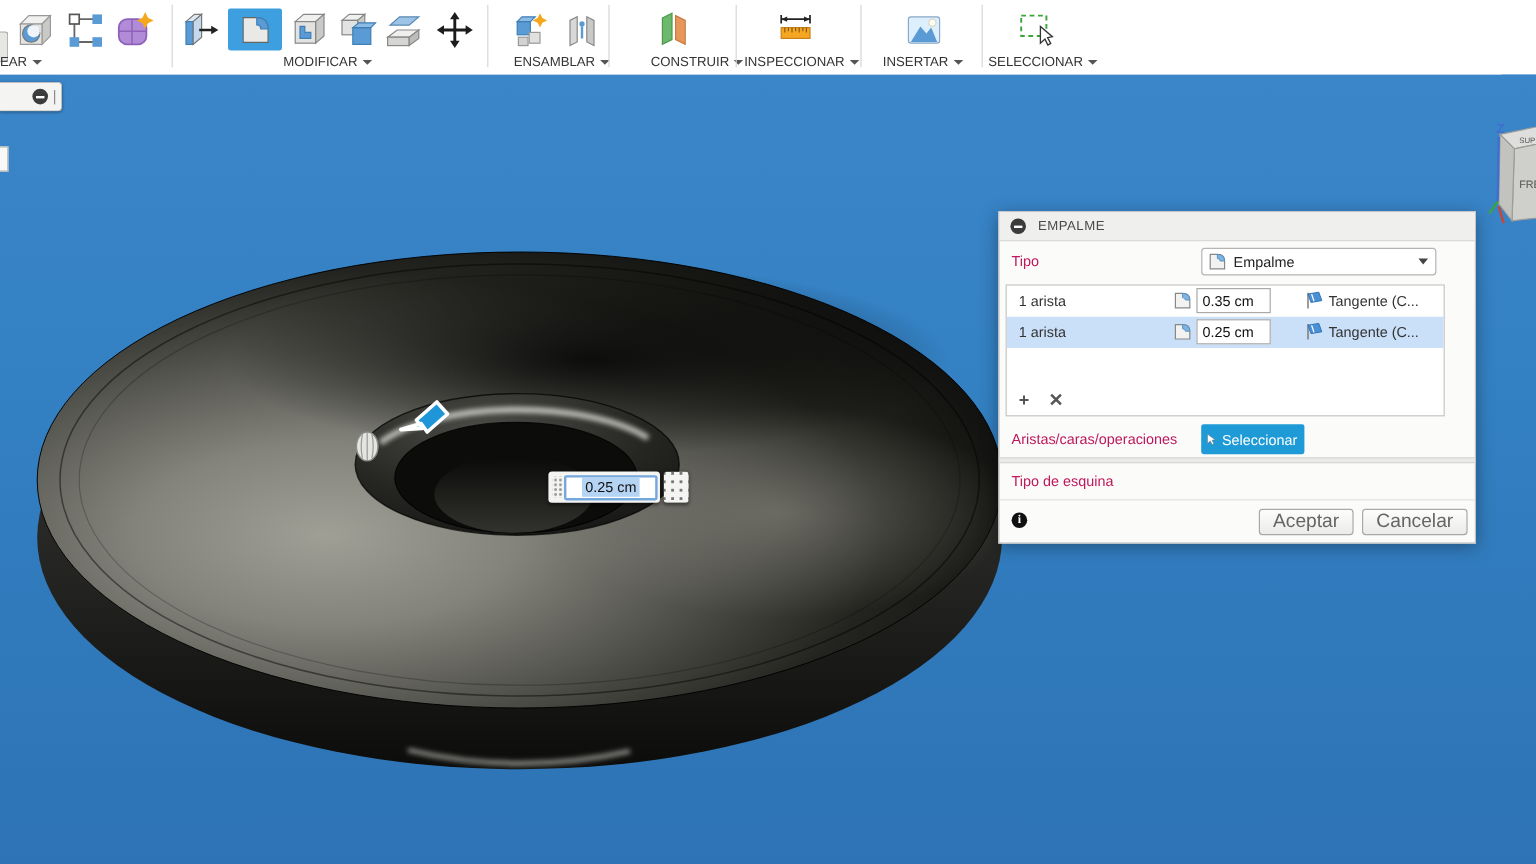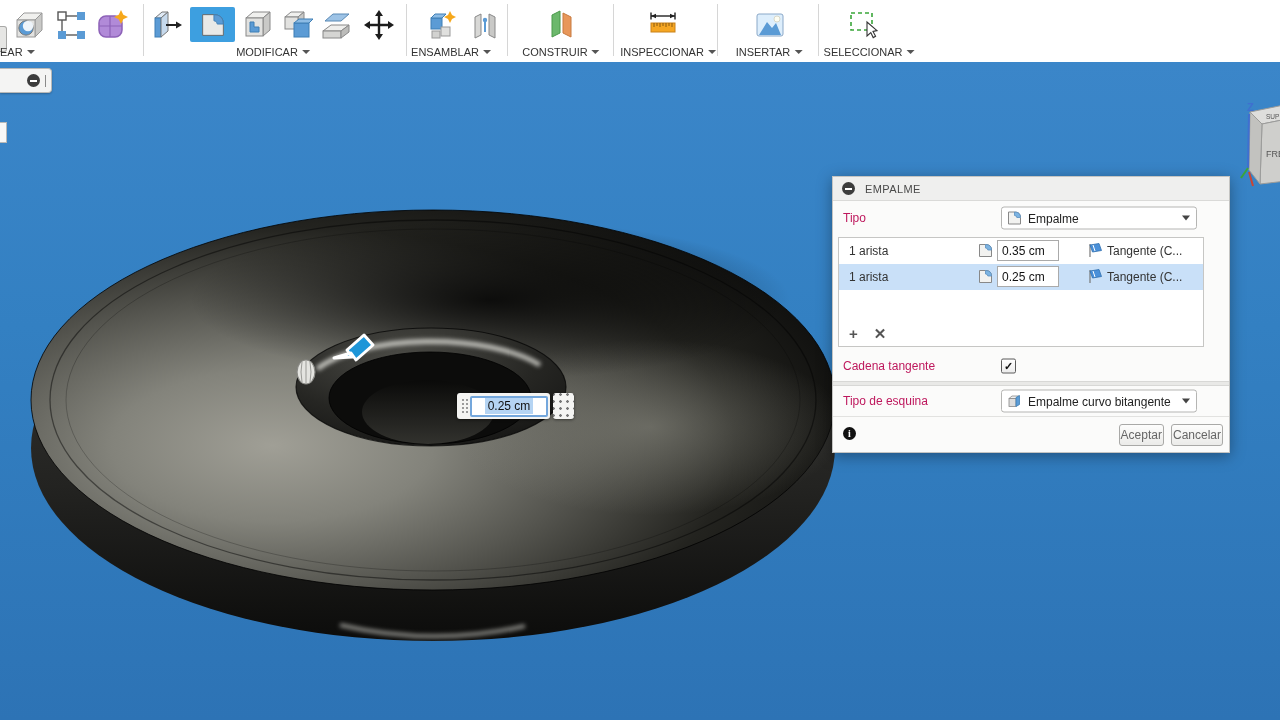--- a/index.html
+++ b/index.html
@@ -68,21 +68,21 @@
   .ta-btn { font-size:15px; font-weight:bold; color:#555; line-height:15px; cursor:default; }
 
   .select-btn { width:86px; height:25px; background:#1e9ad6; border-radius:2px; display:flex; align-items:center; gap:4px; padding:0 6px 0 4px; color:#fff; }
   .select-btn svg { width:14px; height:16px; }
   .checkbox { width:15px; height:15px; background:linear-gradient(180deg,#fff,#ececec); border:1.5px solid #5a5a5a; border-radius:2px; display:flex; align-items:center; justify-content:center; font-size:11px; font-weight:bold; color:#111; }
   .text-input { width:196px; height:23px; border:1px solid #b5b5b3; border-radius:3px; background:#fff; font-size:12px; font-family:"Liberation Sans",sans-serif; padding:0 6px; color:#111; }
   .dlg-sep { height:5px; background:#e9e9e7; border-top:1px solid #d8d8d6; border-bottom:1px solid #d8d8d6; }
   .dlg-footer { height:36px; position:relative; border-top:1px solid #e2e2e0; }
   .info-ico { position:absolute; left:10px; top:10px; width:13px; height:13px; border-radius:50%; background:#111; color:#fff; font-size:10px; font-weight:bold; display:flex; align-items:center; justify-content:center; font-family:"Liberation Serif",serif; }
   .dlg-buttons { position:absolute; right:6px; top:7px; display:flex; gap:7px; }
-  .btn { height:22px; padding:0 1px; background:linear-gradient(180deg,#fdfdfc,#ebebe9); border:1px solid #a9a9a7; border-radius:3px; font-size:12px; color:#666; display:flex; align-items:center; }
+  .btn { height:22px; padding:0 11px; background:linear-gradient(180deg,#fdfdfc,#ebebe9); border:1px solid #a9a9a7; border-radius:3px; font-size:16px; color:#666; display:flex; align-items:center; }
 </style>
 </head>
 <body>
 
 <div class="toolbar">
   <div class="tb-sliver"></div>
 
   <div class="tb-icon" style="left:10px">
     <svg viewBox="0 0 34 34">
         <polygon points="5,12 12,5 30,5 23,12" fill="#f0f0ee" stroke="#999"></polygon>
@@ -181,33 +181,33 @@
       </svg>
   </div>
   <div class="tb-icon" style="left:466px">
     <svg viewBox="0 0 34 34">
         <polygon points="7,9 13,6 13,27 7,30" fill="#d8d8d6" stroke="#888"></polygon>
         <polygon points="21,6 27,9 27,30 21,27" fill="#c9c9c7" stroke="#888"></polygon>
         <circle cx="17" cy="12" r="2.2" fill="#5b9bd5"></circle>
         <line x1="17" y1="14" x2="17" y2="24" stroke="#5b9bd5" stroke-width="2"></line>
       </svg>
   </div>
-  <div class="tb-label centered" style="left:451px">
+  <div class="tb-label centered" style="left:468px">
     <span>ENSAMBLAR</span>
       <span class="caret"></span>
   </div>
   <div class="tb-sep" style="left:507px"></div>
 
   <div class="tb-icon" style="left:542px">
     <svg viewBox="0 0 34 34">
         <polygon points="19,5 27,9 27,29 19,25" fill="#e8975a" stroke="#c77a40"></polygon>
         <polygon points="8,7 16,3 16,25 8,29" fill="#6cb86c" stroke="#4a9a4a"></polygon>
       </svg>
   </div>
-  <div class="tb-label centered" style="left:561px">
+  <div class="tb-label centered" style="left:581px">
     <span>CONSTRUIR</span>
       <span class="caret"></span>
   </div>
   <div class="tb-sep" style="left:613px"></div>
 
   <div class="tb-icon" style="left:644px">
     <svg viewBox="0 0 34 34">
         <line x1="5" y1="8" x2="29" y2="8" stroke="#222" stroke-width="1.4"></line>
         <line x1="5" y1="4.5" x2="5" y2="11.5" stroke="#222" stroke-width="1.4"></line>
         <line x1="29" y1="4.5" x2="29" y2="11.5" stroke="#222" stroke-width="1.4"></line>
@@ -391,46 +391,38 @@
         </svg>
       <span class="er-type">Tangente (C...</span>
     </div>
     <div class="table-actions">
       <span class="ta-btn">+</span>
       <span class="ta-btn">✕</span>
     </div>
   </div>
 
 
-
   <div class="dlg-row h30">
-    <span class="dlg-label">Cadena tangente</span>
+    <span class="dlg-label">Aristas/caras/operaciones</span>
     <div class="dlg-ctrl">
-      <div class="checkbox">
-        <span>✓</span>
+      <div class="select-btn">
+        <svg viewBox="0 0 14 16">
+            <path d="M2 1 L2 12.5 L5.4 9.6 L7.6 14 L9.8 12.8 L7.6 8.6 L11.4 8 Z" fill="#fff" stroke="#7a7a7a" stroke-width="0.7"></path>
+          </svg>
+        <span>Seleccionar</span>
       </div>
     </div>
   </div>
+
 
 
   <div class="dlg-sep"></div>
 
   <div class="dlg-row h30">
     <span class="dlg-label">Tipo de esquina</span>
-    <div class="dlg-ctrl">
-      <div class="dropdown">
-        <svg class="mini-ico" viewBox="0 0 17 17">
-            <polygon points="3,6 6,3.5 13,3.5 10,6" fill="#eee" stroke="#888" stroke-width="0.8"></polygon>
-            <rect x="3" y="6" width="7" height="8" fill="#ddd" stroke="#888" stroke-width="0.8"></rect>
-            <polygon points="10,5 13.5,3 13.5,12 10,14" fill="#5b9bd5" stroke="#3f7fb5" stroke-width="0.8"></polygon>
-          </svg>
-        <span class="dd-text">Empalme curvo bitangente</span>
-        <span class="dd-caret"></span>
-      </div>
-    </div>
   </div>
 
   <div class="dlg-footer">
     <div class="info-ico">
         <span>i</span>
       </div>
     <div class="dlg-buttons">
       <div class="btn">Aceptar</div>
       <div class="btn">Cancelar</div>
     </div>

